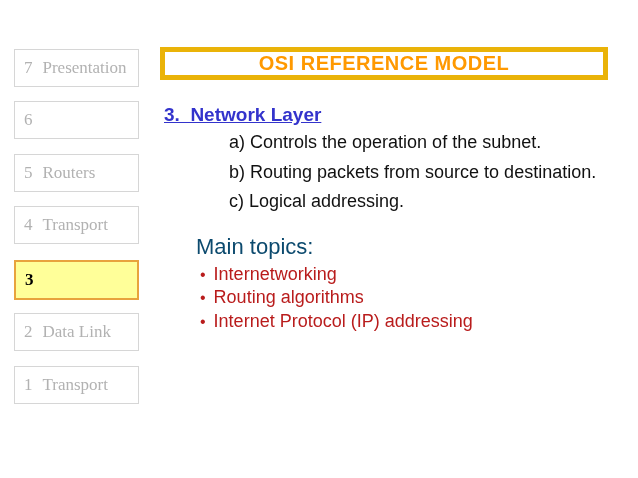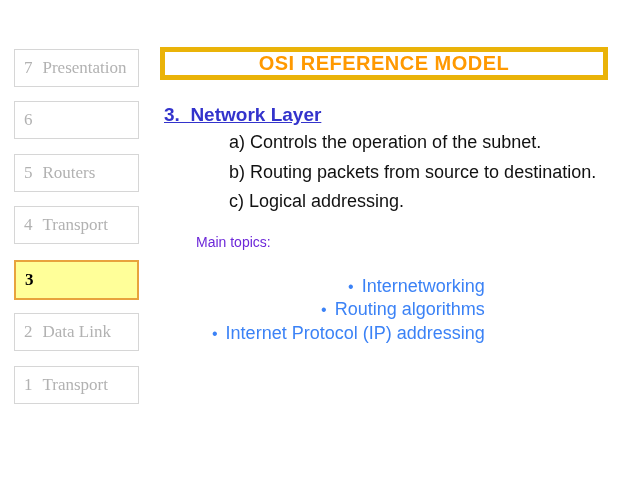--- a/index.html
+++ b/index.html
@@ -38,24 +38,24 @@
   .layer-7{top:366px;}
   
   .heading{
     position:absolute;left:164px;top:104px;
     color:#3333CC;font-weight:bold;font-size:19px;white-space:pre-wrap;text-decoration:underline;
   }
   .point{position:absolute;left:196px;font-size:18px;color:#111111;margin-left:33px;}
   .point-a{top:132px;}
   .point-b{top:162px;}
   .point-c{top:191px;}
-  .subheading{position:absolute;left:196px;top:234px;font-size:14px;color:#6d28d9;}
+  .subheading{position:absolute;left:196px;top:234px;font-size:22px;color:#0c4a6e;}
   .bullets{
-    position:absolute;left:196px;top:259px;margin:16px;padding:0;list-style:none;
-    font-size:18px;line-height:22.3px;color:#3b82f6;text-align:right;
+    position:absolute;left:196px;top:259px;margin:4px;padding:0;list-style:none;
+    font-size:18px;line-height:22.3px;color:#b91c1c;
   }
   .bullets li .bullet{margin-right:8px;font-size:16px;}
 </style>
 </head>
 <body>
 
 <div class="slide">
 
   <div class="title-box">
     <span>OSI REFERENCE MODEL</span>

